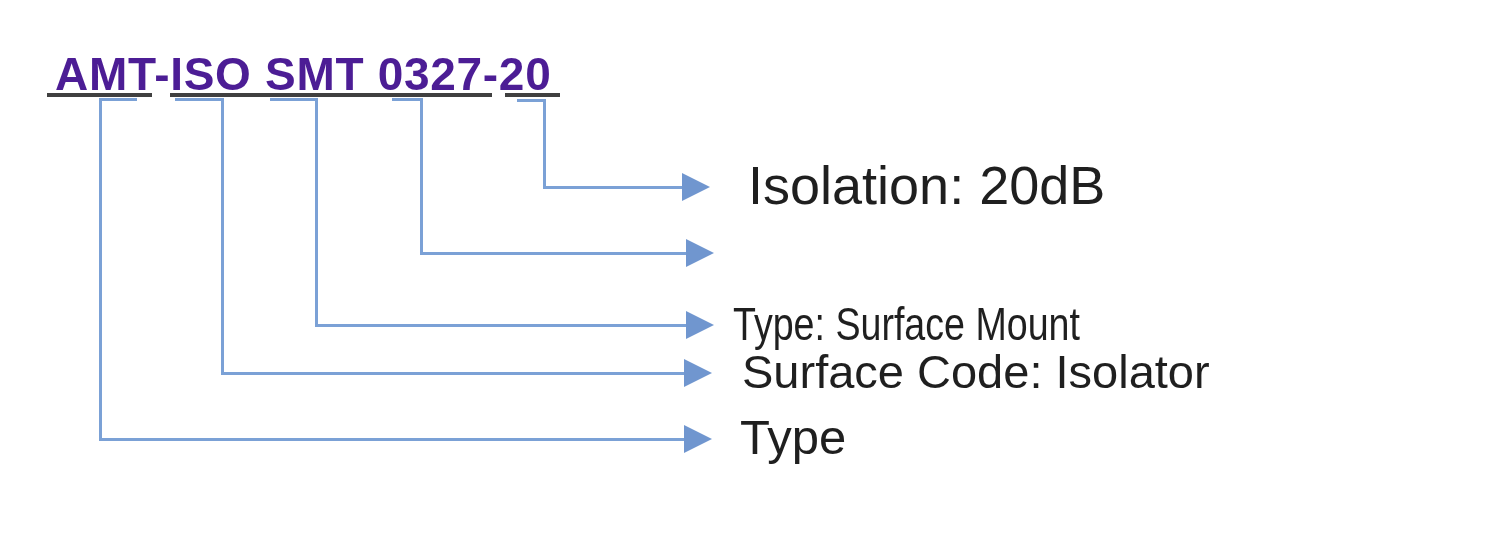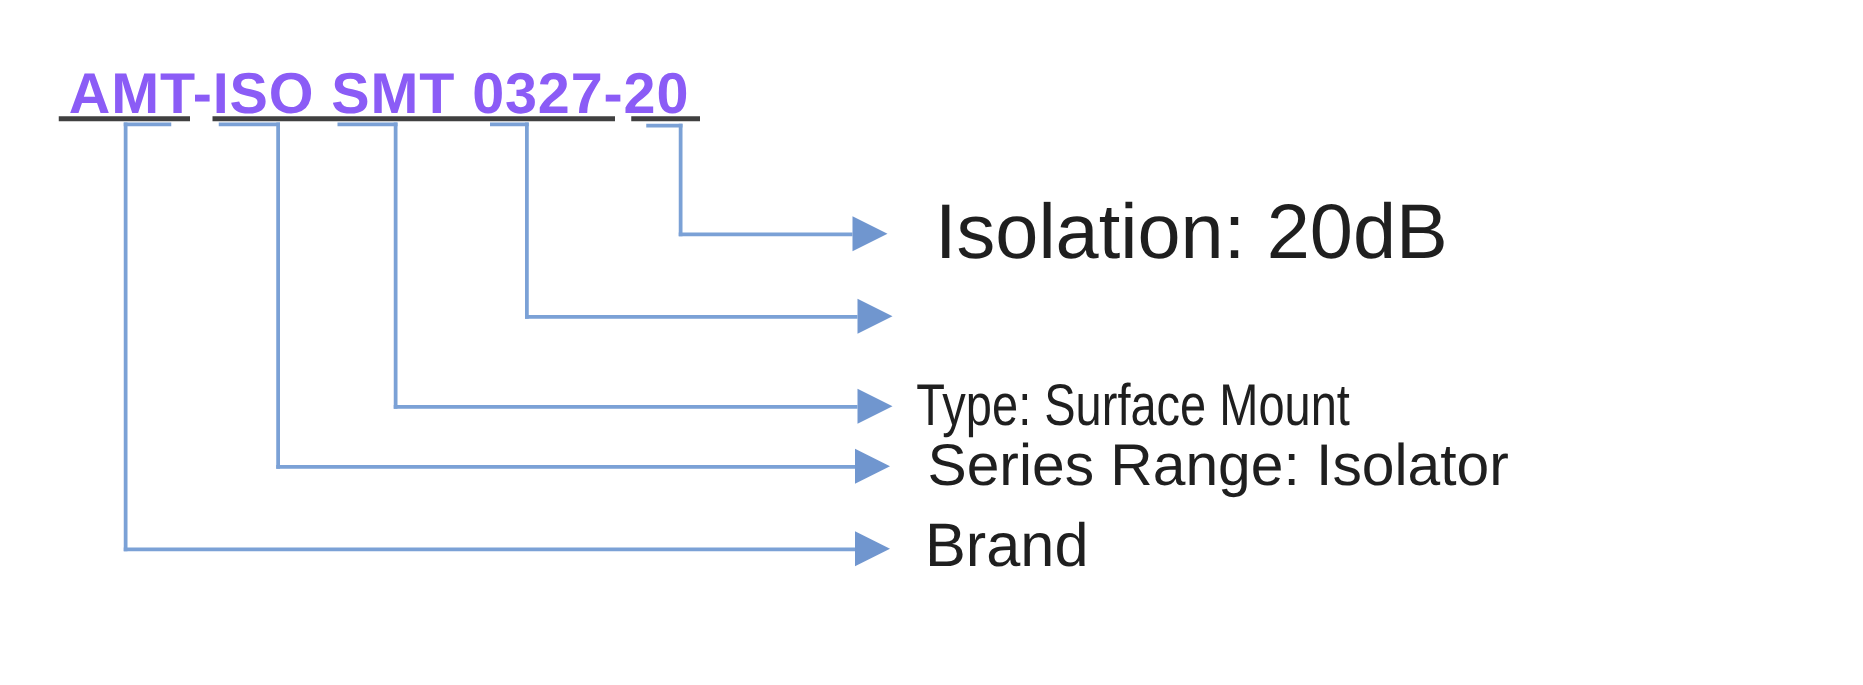--- a/index.html
+++ b/index.html
@@ -5,21 +5,21 @@
   html,body{margin:0;padding:0;}
   body{
     width:1490px;height:548px;background:#ffffff;position:relative;
     font-family:"Liberation Sans","DejaVu Sans",sans-serif;overflow:hidden;
   }
   .stage{position:absolute;inset:0;}
   
   .pn-title{
     position:absolute;left:55px;top:50px;margin:0;
     font-size:46px;line-height:48px;font-weight:bold;letter-spacing:0.7px;
-    color:#8b5cf6;white-space:nowrap;
+    color:#4c1d95;white-space:nowrap;
   }
   .ubar{position:absolute;height:4px;background:#404040;top:93px;}
   .ubar.u1{left:47px;width:105px;}
   .ubar.u2{left:170px;width:322px;}
   .ubar.u3{left:505px;width:55px;}
   
   .ln{position:absolute;background:#7ba1d6;}
   .hline{height:3px;}
   .vline{width:3px;}
   
@@ -49,21 +49,21 @@
   .c4-vert {left:420px;top:98px; height:157px;}
   .c4-horz {left:420px;top:252px;width:266px;}
   .c4-arrow{left:686px;top:239px;}
   
   .c5-stub {left:517px;top:99px; width:29px;}
   .c5-vert {left:543px;top:99px; height:90px;}
   .c5-horz {left:543px;top:186px;width:139px;}
   .c5-arrow{left:682px;top:173px;}
   
   .lbl{position:absolute;color:#1f1f1f;white-space:nowrap;}
-  .lbl-isolation{left:748px;top:160px;font-size:62px;line-height:51px;}
+  .lbl-isolation{left:748px;top:160px;font-size:54px;line-height:51px;}
   .lbl-frequency{left:745px;top:230px;font-size:43px;line-height:43px;}
   .lbl-type{left:733px;top:300px;font-size:47px;line-height:47px;
             transform:scaleX(0.8);transform-origin:0 50%;}
   .lbl-series{left:742px;top:348px;font-size:47px;line-height:47px;}
   .lbl-brand{left:740px;top:413px;font-size:49px;line-height:49px;}
 </style>
 </head>
 <body>
 
 <div class="stage">
@@ -93,16 +93,16 @@
   <div class="ln hline c4-horz"></div>
   <div class="arrow c4-arrow"></div>
 
   <div class="ln hline c5-stub"></div>
   <div class="ln vline c5-vert"></div>
   <div class="ln hline c5-horz"></div>
   <div class="arrow c5-arrow"></div>
 
   <div class="lbl lbl-isolation">Isolation: 20dB</div>
   <div class="lbl lbl-type">Type: Surface Mount</div>
-  <div class="lbl lbl-series">Series Range: Isolator</div>
-  <div class="lbl lbl-brand">Brand</div>
+  <div class="lbl lbl-series">Surface Code: Isolator</div>
+  <div class="lbl lbl-brand">Type</div>
 
 </div>
 
 </body></html>

